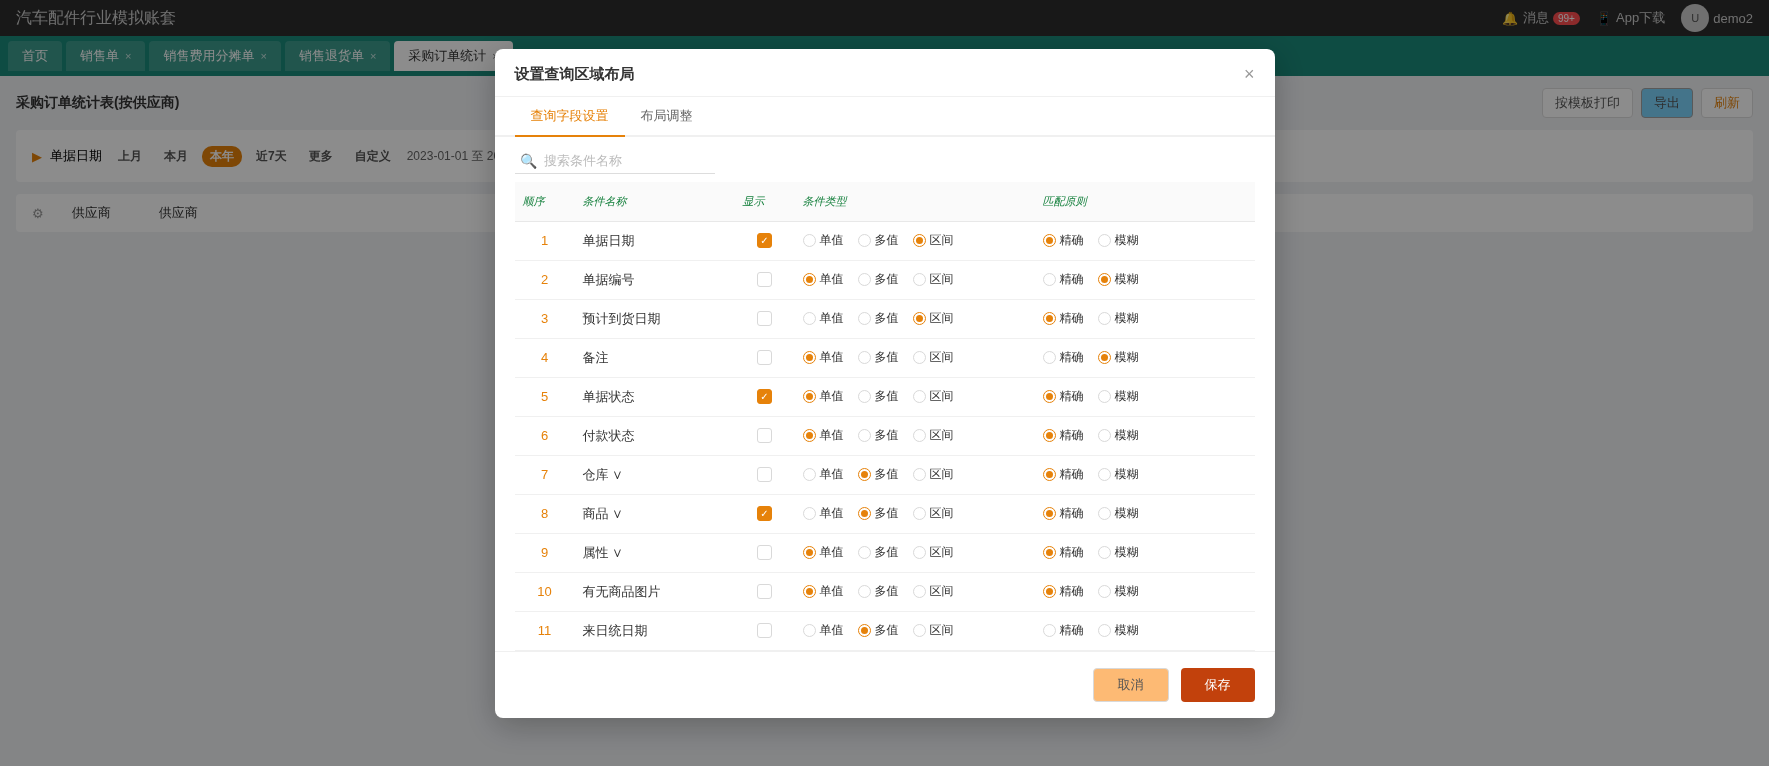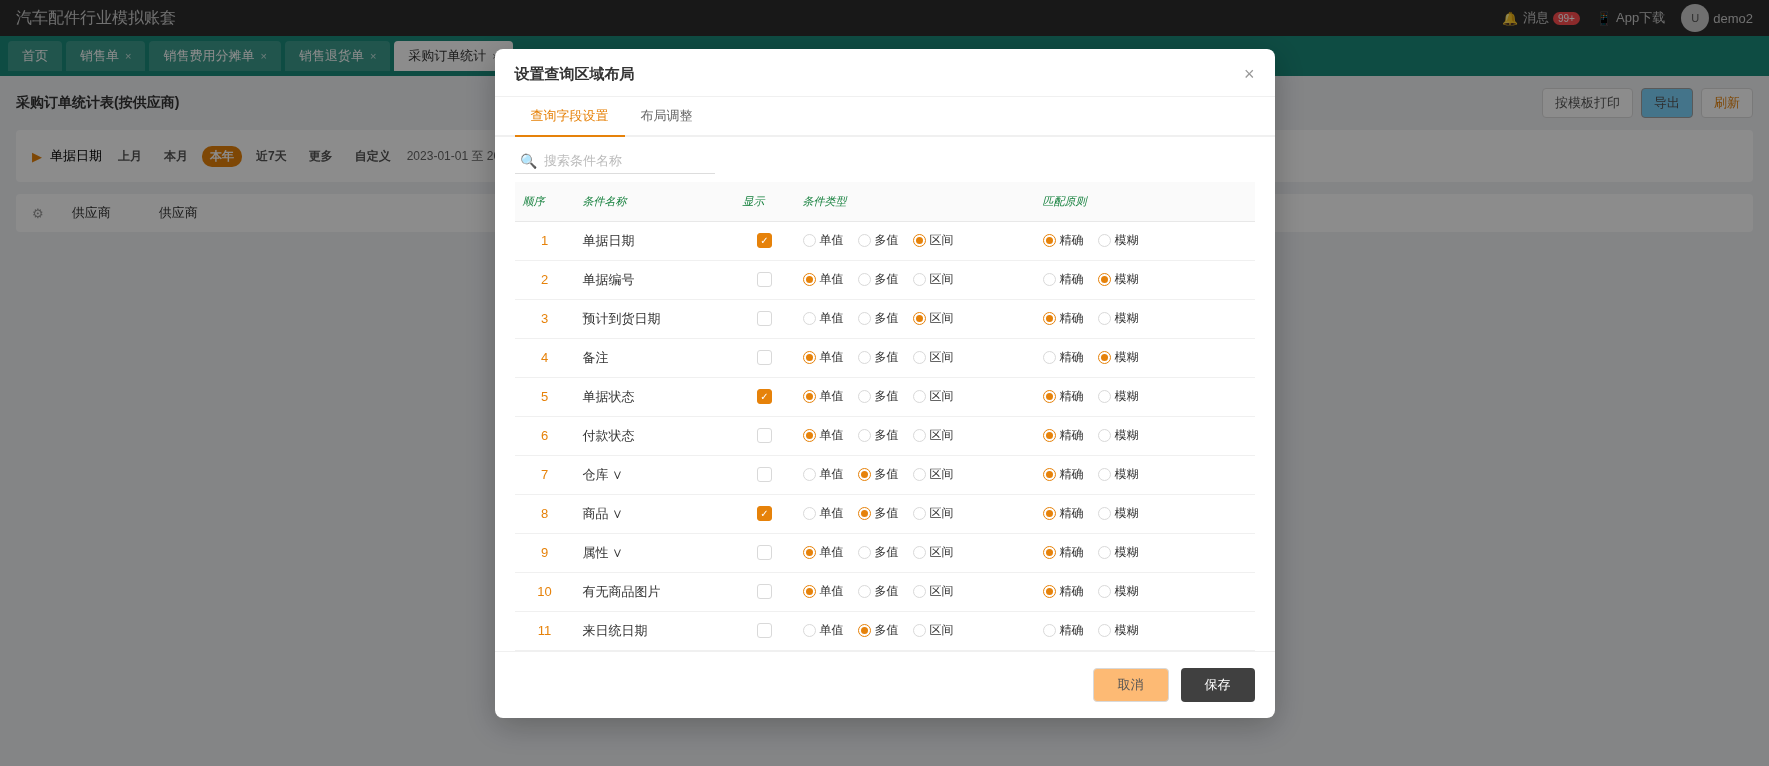--- a/index.html
+++ b/index.html
@@ -245,21 +245,21 @@
     .btn-cancel {
       background: #fdba74;
       border: 1px solid #d9d9d9;
       padding: 7px 24px;
       border-radius: 4px;
       cursor: pointer;
       font-size: 13px;
       color: #555;
     }
     .btn-save {
-      background: #404040;
+      background: #c2410c;
       border: none;
       padding: 7px 24px;
       border-radius: 4px;
       cursor: pointer;
       font-size: 13px;
       color: white;
     }
 
     
     .dialog-table::-webkit-scrollbar { width: 6px; }

